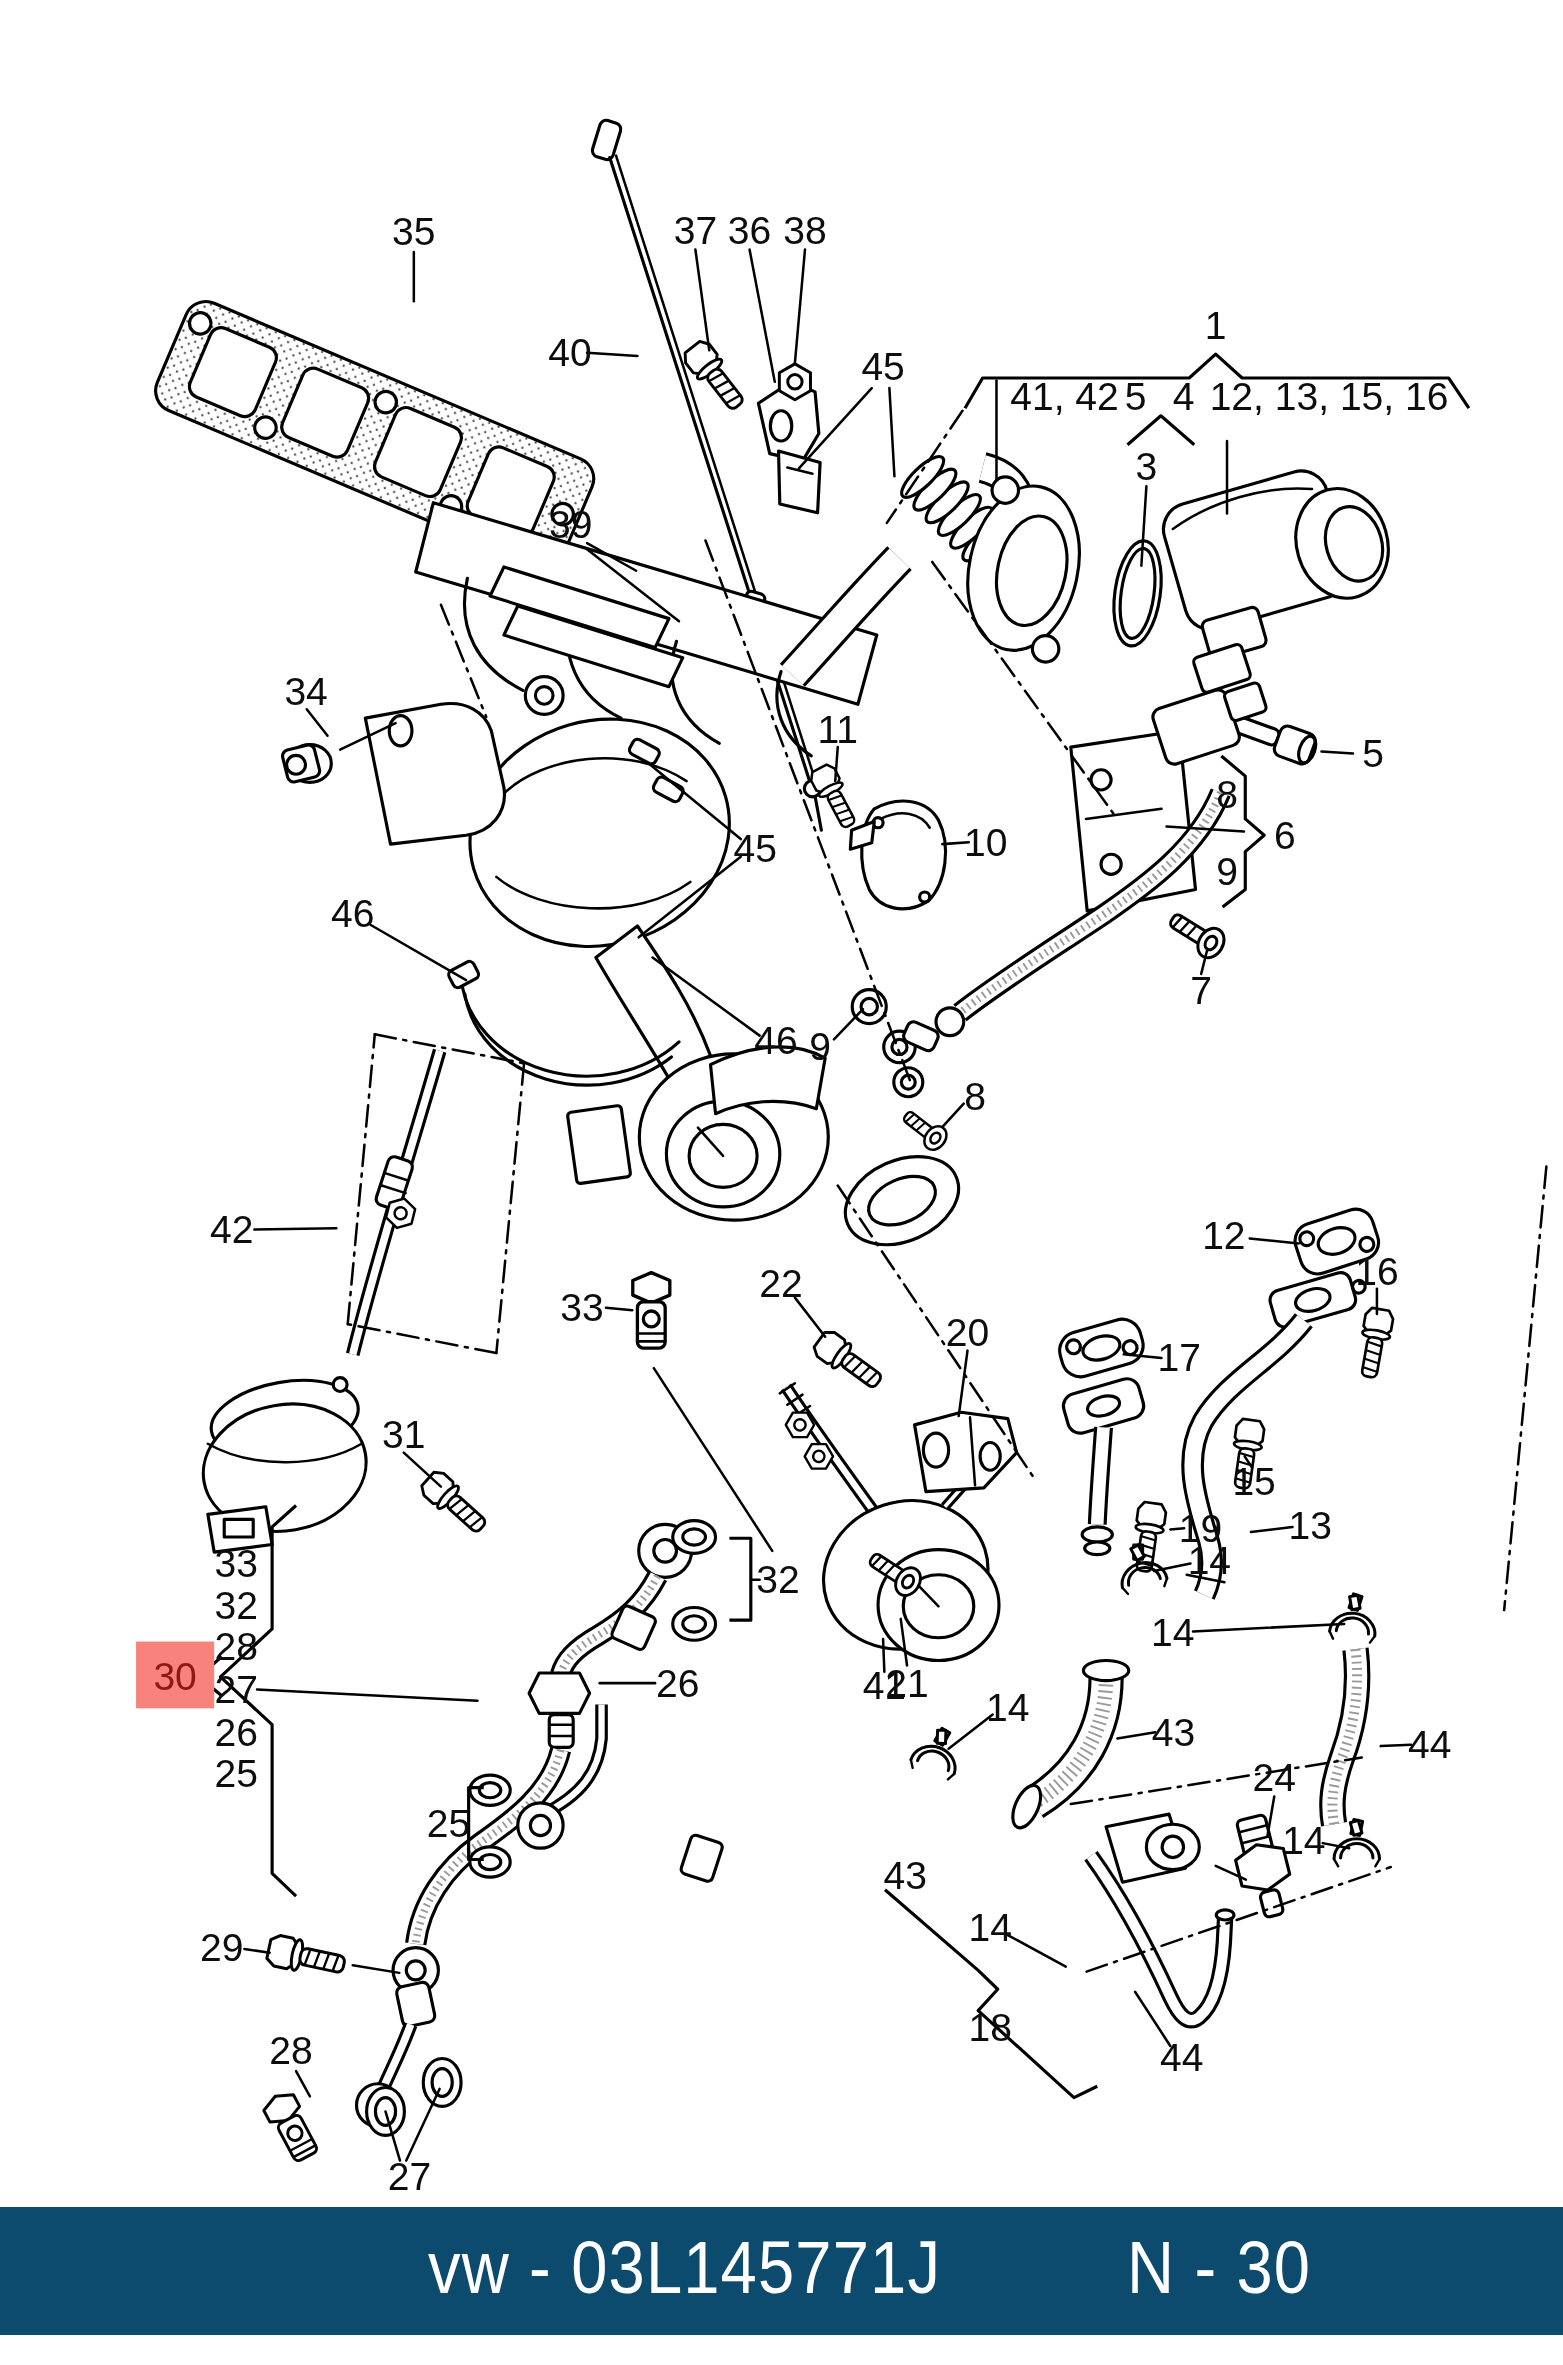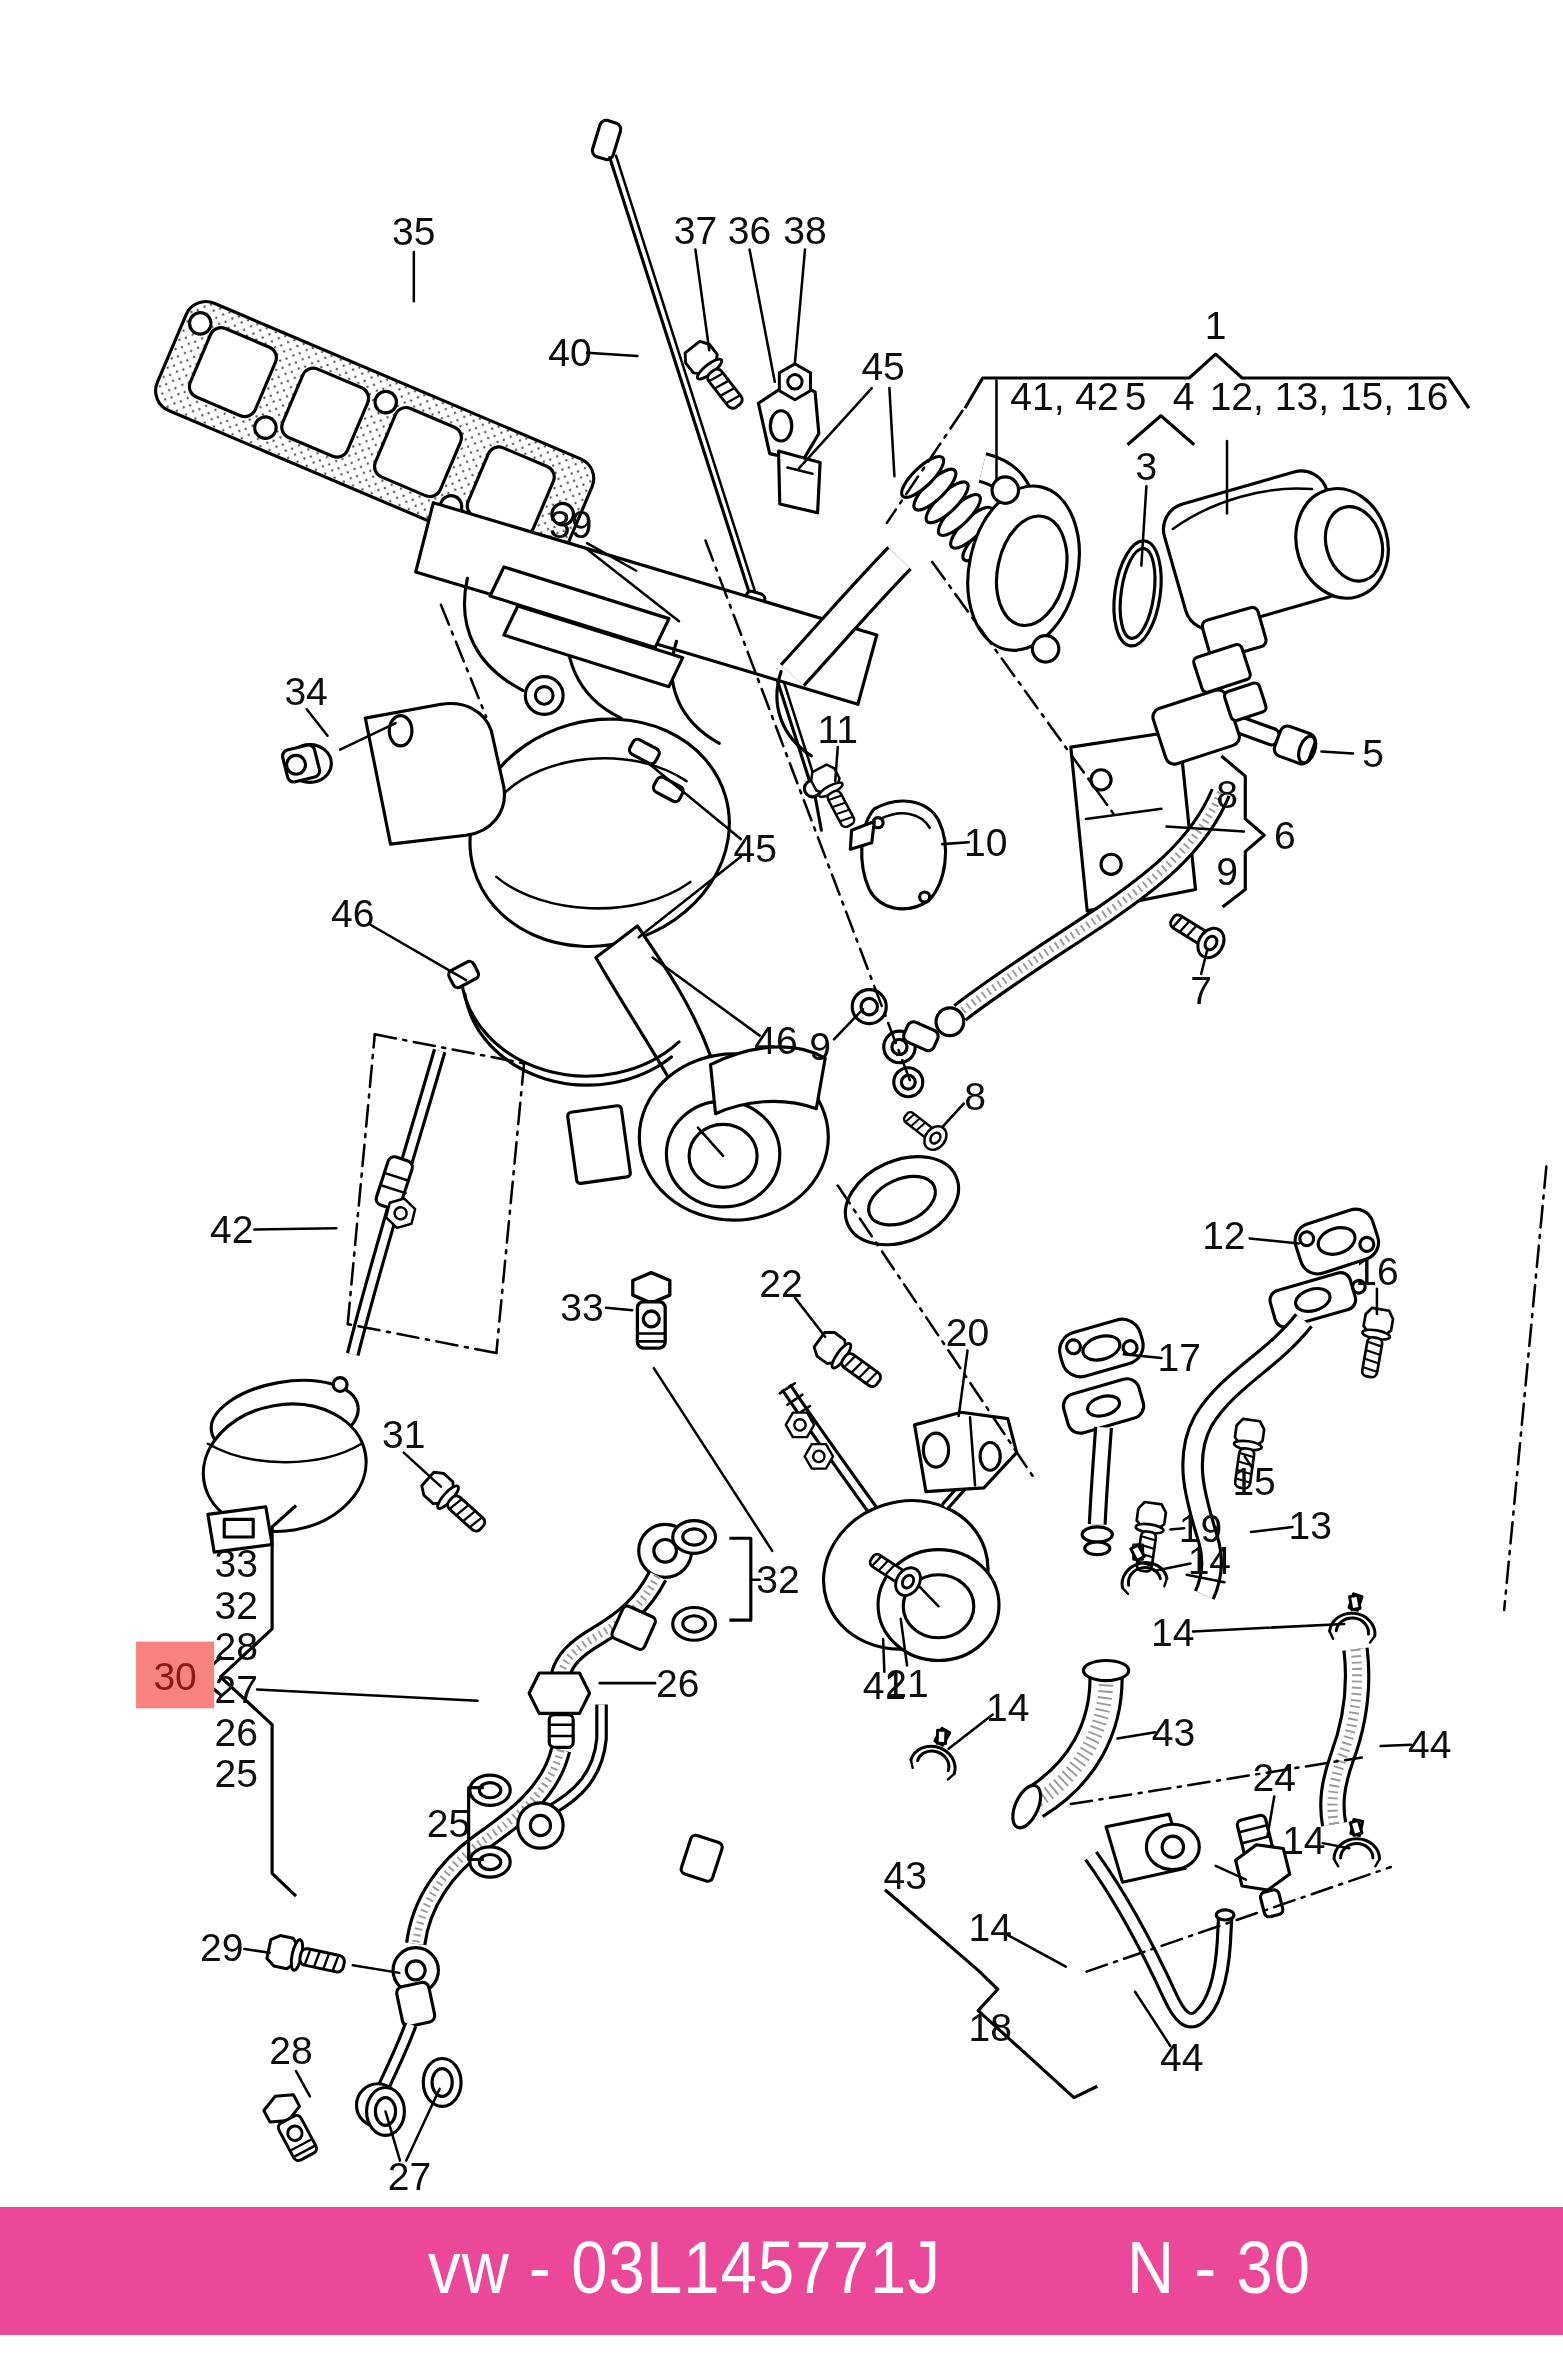--- a/index.html
+++ b/index.html
@@ -7,21 +7,21 @@
   #stage{position:absolute;left:0;top:0;width:1564px;height:2366px;}
   svg{position:absolute;left:0;top:0;}
   .outline{fill:none;stroke:#000;stroke-width:5;stroke-linecap:round;stroke-linejoin:round;}
   .thin{fill:none;stroke:#000;stroke-width:4;stroke-linecap:round;}
   .fillwhite{fill:#fff;stroke:#000;stroke-width:5;stroke-linejoin:round;}
   .leader{fill:none;stroke:#000;stroke-width:4;stroke-linecap:round;}
   .dashdot{fill:none;stroke:#000;stroke-width:4;stroke-dasharray:34 12 5 12;stroke-linecap:round;}
   .bracket{fill:none;stroke:#000;stroke-width:5;stroke-linejoin:round;}
   text.callout{font-family:"Liberation Sans",sans-serif;font-size:62px;fill:#0d0d0d;}
   text.callout.hl{fill:#8c1a12;}
-  #footer{position:absolute;left:0;top:2207px;width:1564px;height:128px;background:#ec4899;}
+  #footer{position:absolute;left:0;top:2207px;width:1564px;height:128px;background:#0c4a6e;}
   #footer .ft{position:absolute;top:50%;transform:translateY(-54%) scaleX(.88);transform-origin:left center;
     color:#fff;font-size:74px;letter-spacing:1.3px;white-space:nowrap;}
   #ft-left{left:428px;}
   #ft-right{left:1127px;}
 </style>
 </head>
 <body>
 
 <div id="stage">
 <svg id="diagram" width="1564" height="2366" viewBox="0 0 2483 3756">

